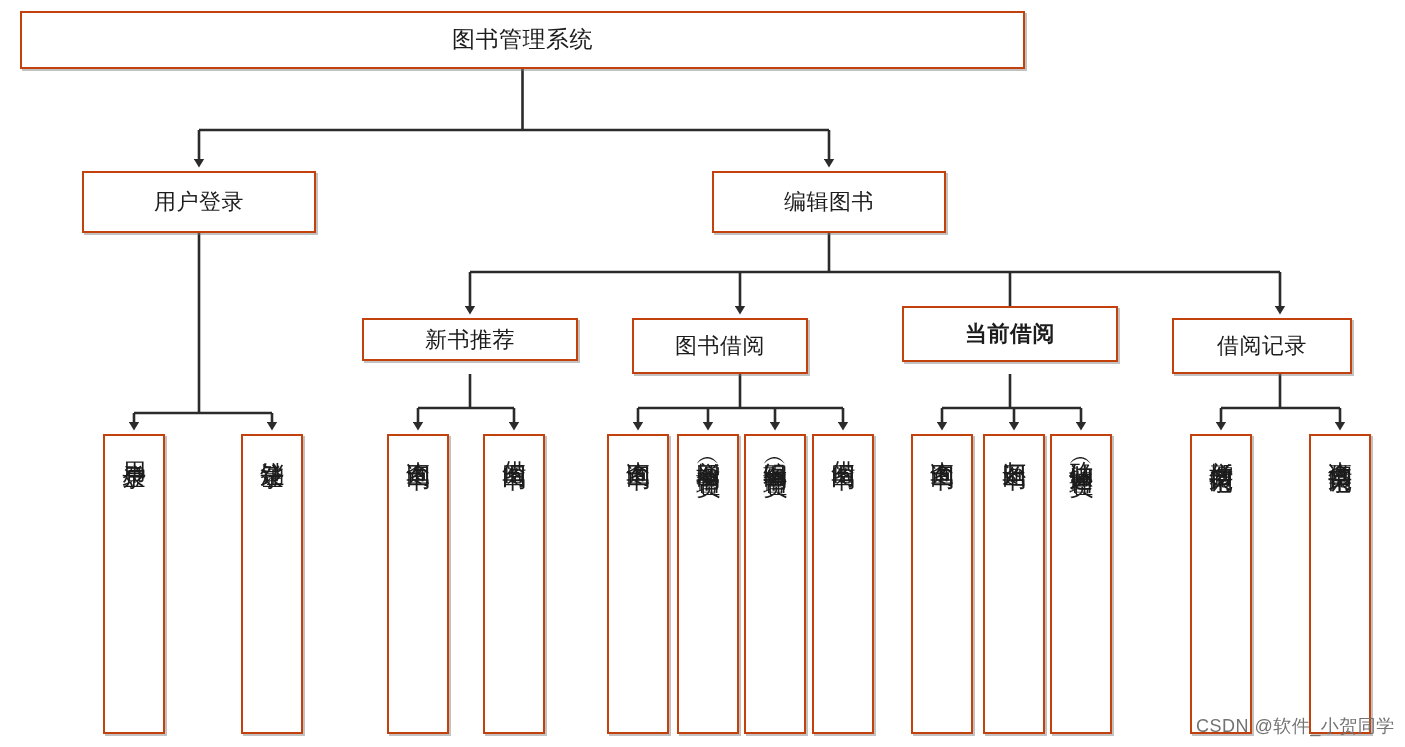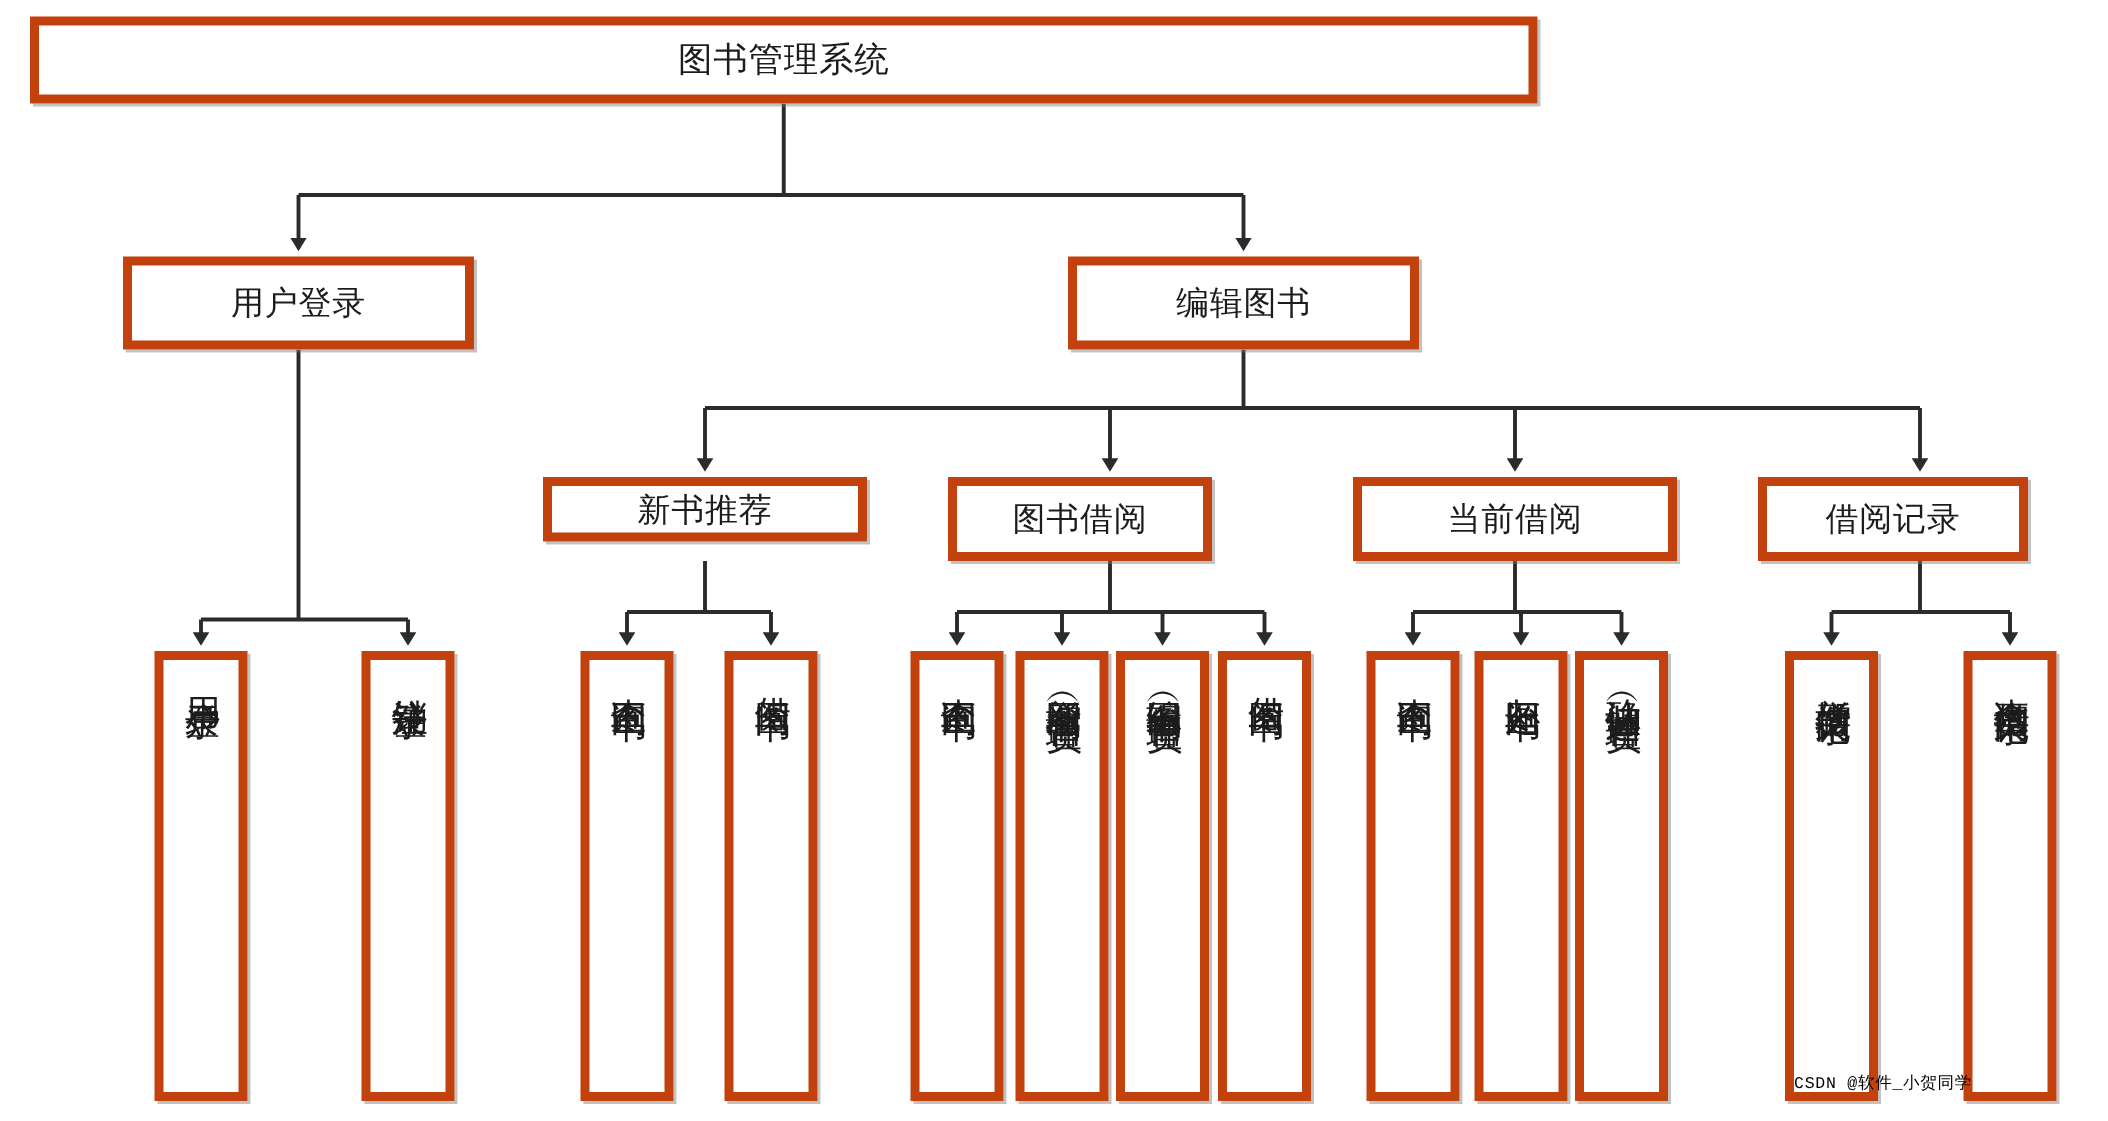--- a/index.html
+++ b/index.html
@@ -24,21 +24,21 @@
     left: 0;
     top: 0;
     width: 1405px;
     height: 747px;
     pointer-events: none;
   }
   .node {
     position: absolute;
     box-sizing: border-box;
     background: #ffffff;
-    border: 6px solid #c2410c;
+    border: 2px solid #c2410c;
     box-shadow: 2px 2px 0 rgba(120,120,120,0.45);
     display: flex;
     align-items: center;
     justify-content: center;
     color: #1c1c1c;
   }
   .node .label {
     text-align: center;
     line-height: 1.18;
     letter-spacing: 0.5px;
@@ -55,25 +55,24 @@
     writing-mode: vertical-rl;
     text-orientation: upright;
     font-size: 24px;
     line-height: 1.02;
     letter-spacing: 2px;
     white-space: nowrap;
   }
   .node.root .label { font-size: 23px; }
   .watermark {
     position: absolute;
-    color: #000000;
-    font-size: 11px;
+    color: #737373;
+    font-size: 18px;
     white-space: nowrap;
     letter-spacing: 0.5px;
-    font-family: Liberation Mono, monospace;
   }
 </style>
 </head>
 <body>
 
 <div id="diagram-root">
   <svg class="edges" viewBox="0 0 1405 747">
     <defs>
       <marker id="arrow" markerWidth="10" markerHeight="11" refX="1.5" refY="5.5" orient="auto" markerUnits="userSpaceOnUse">
         <path d="M0,0 L9,5.5 L0,11 z" fill="#2b2b2b"></path>
@@ -125,21 +124,21 @@
       </div>
       <div class="node horizontal" style="left: 712px; top: 171px; width: 234px; height: 62px;">
         <span class="label">编辑图书</span>
       </div>
       <div class="node horizontal" style="left: 362px; top: 318px; width: 216px; height: 43px;">
         <span class="label">新书推荐</span>
       </div>
       <div class="node horizontal" style="left: 632px; top: 318px; width: 176px; height: 56px;">
         <span class="label">图书借阅</span>
       </div>
-      <div class="node horizontal" style="left: 902px; top: 318px; width: 216px; height: 56px;">
+      <div class="node horizontal" style="left: 902px; top: 306px; width: 216px; height: 56px; font-weight: bold;">
         <span class="label">当前借阅</span>
       </div>
       <div class="node horizontal" style="left: 1172px; top: 318px; width: 180px; height: 56px;">
         <span class="label">借阅记录</span>
       </div>
       <div class="node vertical" style="left: 103px; top: 434px; width: 62px; height: 300px;">
         <span class="label">用户登录</span>
       </div>
       <div class="node vertical" style="left: 241px; top: 434px; width: 62px; height: 300px;">
         <span class="label">注销登录</span>

